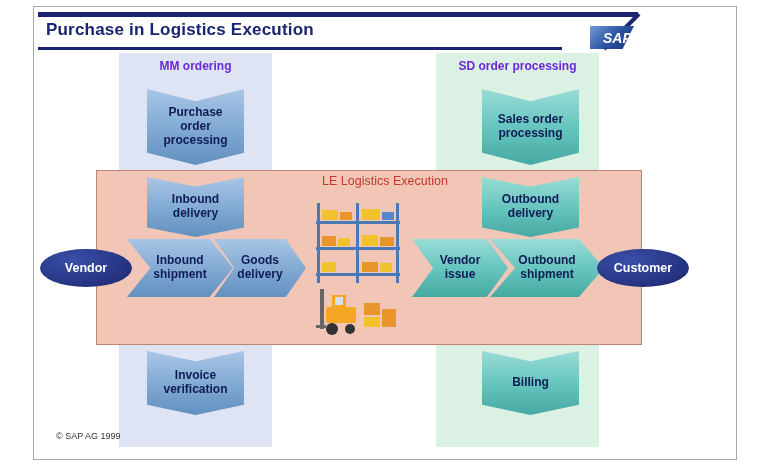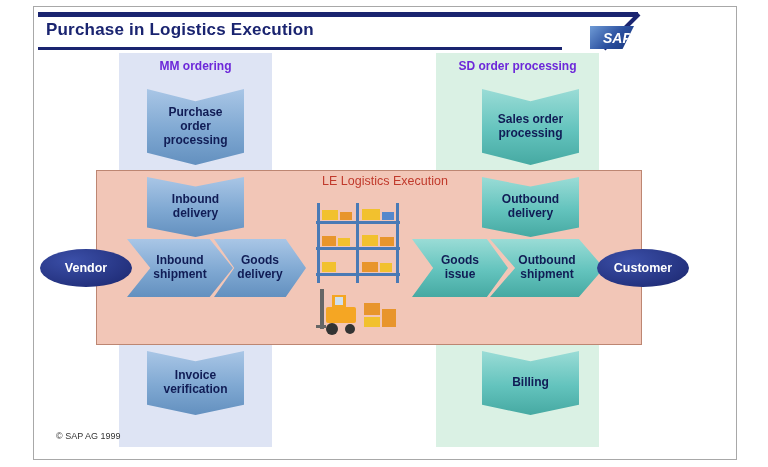--- a/index.html
+++ b/index.html
@@ -101,21 +101,21 @@
     <span>Billing</span>
   </div>
 
   <div class="flow-arrow banner-blue a1">
     <span>Inbound shipment</span>
   </div>
   <div class="flow-arrow banner-blue a2">
     <span>Goods delivery</span>
   </div>
   <div class="flow-arrow banner-teal a3">
-    <span>Goods issue</span>
+    <span>Vendor issue</span>
   </div>
   <div class="flow-arrow banner-teal a4">
     <span>Outbound shipment</span>
   </div>
 
   <div class="endpoint vendor">
     <span>Vendor</span>
   </div>
   <div class="endpoint customer">
     <span>Customer</span>

